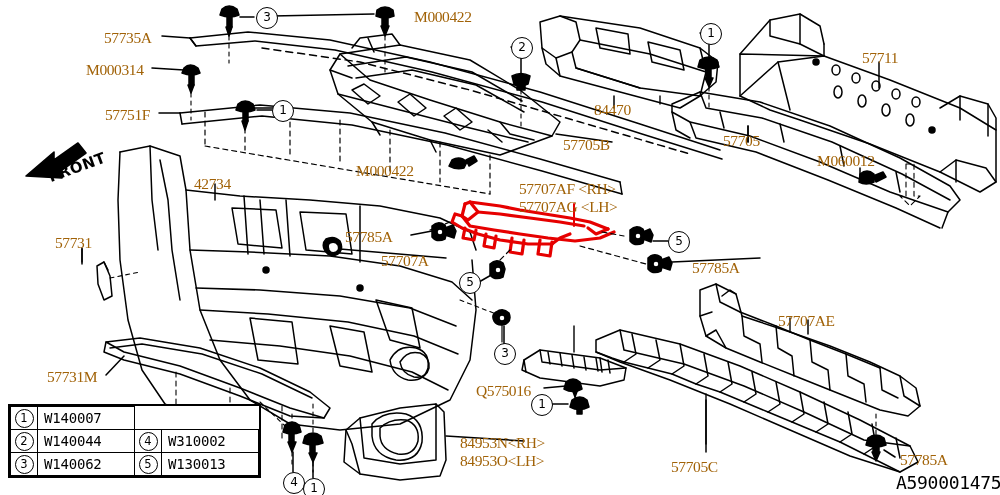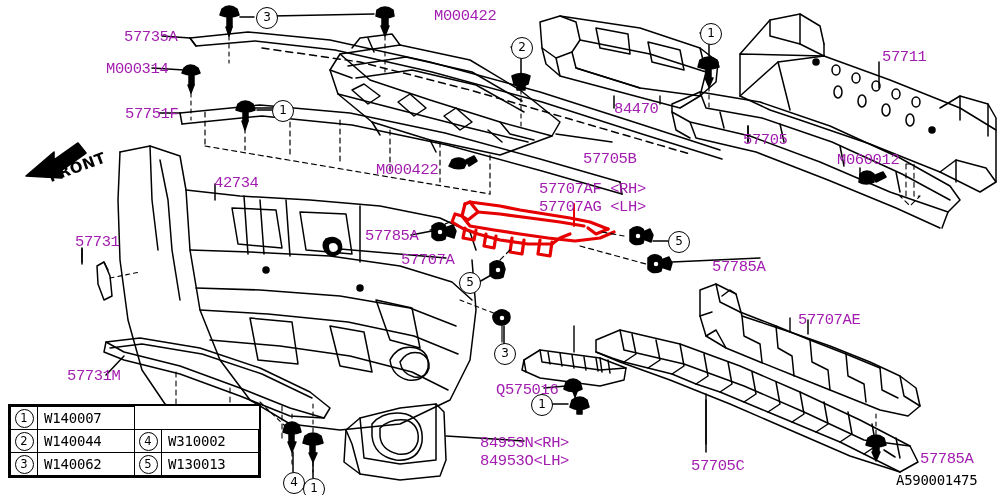--- a/index.html
+++ b/index.html
@@ -25,34 +25,33 @@
     height: 495px;
   }
   #label-layer {
     position: absolute;
     left: 0; top: 0;
     width: 1000px;
     height: 495px;
   }
   .part-label {
     position: absolute;
-    font-family: Liberation Mono, monospace;
+    font-family: Liberation Serif, serif;
     font-size: 15.5px;
     letter-spacing: -0.4px;
-    color: #a21caf;
+    color: #a16207;
     white-space: pre;
     line-height: 17px;
     font-weight: 500;
-    margin-left: 20px;
   }
   .part-label.two-line { line-height: 18px; }
   .diagram-code {
     position: absolute;
     font-family: "DejaVu Sans Mono", monospace;
-    font-size: 14px;
+    font-size: 18px;
     letter-spacing: -0.3px;
     color: #000000;
     white-space: pre;
   }
   .front-text {
     position: absolute;
     font-family: "DejaVu Sans", sans-serif;
     font-size: 15px;
     font-weight: bold;
     color: #000000;
@@ -545,21 +544,21 @@
     </g>
   </svg>
 
   <div id="label-layer">
       <div class="part-label" style="left: 104px; top: 29px;">57735A</div>
       <div class="part-label" style="left: 86px; top: 61px;">M000314</div>
       <div class="part-label" style="left: 105px; top: 106px; text-align: center;">57751F</div>
       <div class="part-label" style="left: 414px; top: 8px;">M000422</div>
       <div class="part-label" style="left: 356px; top: 162px;">M000422</div>
       <div class="part-label" style="left: 594px; top: 101px;">84470</div>
-      <div class="part-label" style="left: 563px; top: 151px;">57705B</div>
+      <div class="part-label" style="left: 563px; top: 136px;">57705B</div>
       <div class="part-label" style="left: 862px; top: 49px;">57711</div>
       <div class="part-label" style="left: 723px; top: 132px;">57705</div>
       <div class="part-label" style="left: 817px; top: 152px;">M060012</div>
       <div class="part-label" style="left: 194px; top: 175px;">42734</div>
       <div class="part-label" style="left: 55px; top: 234px;">57731</div>
       <div class="part-label" style="left: 47px; top: 368px;">57731M</div>
       <div class="part-label" style="left: 345px; top: 228px;">57785A</div>
       <div class="part-label" style="left: 381px; top: 252px;">57707A</div>
       <div class="part-label" style="left: 692px; top: 259px;">57785A</div>
       <div class="part-label" style="left: 778px; top: 312px;">57707AE</div>

